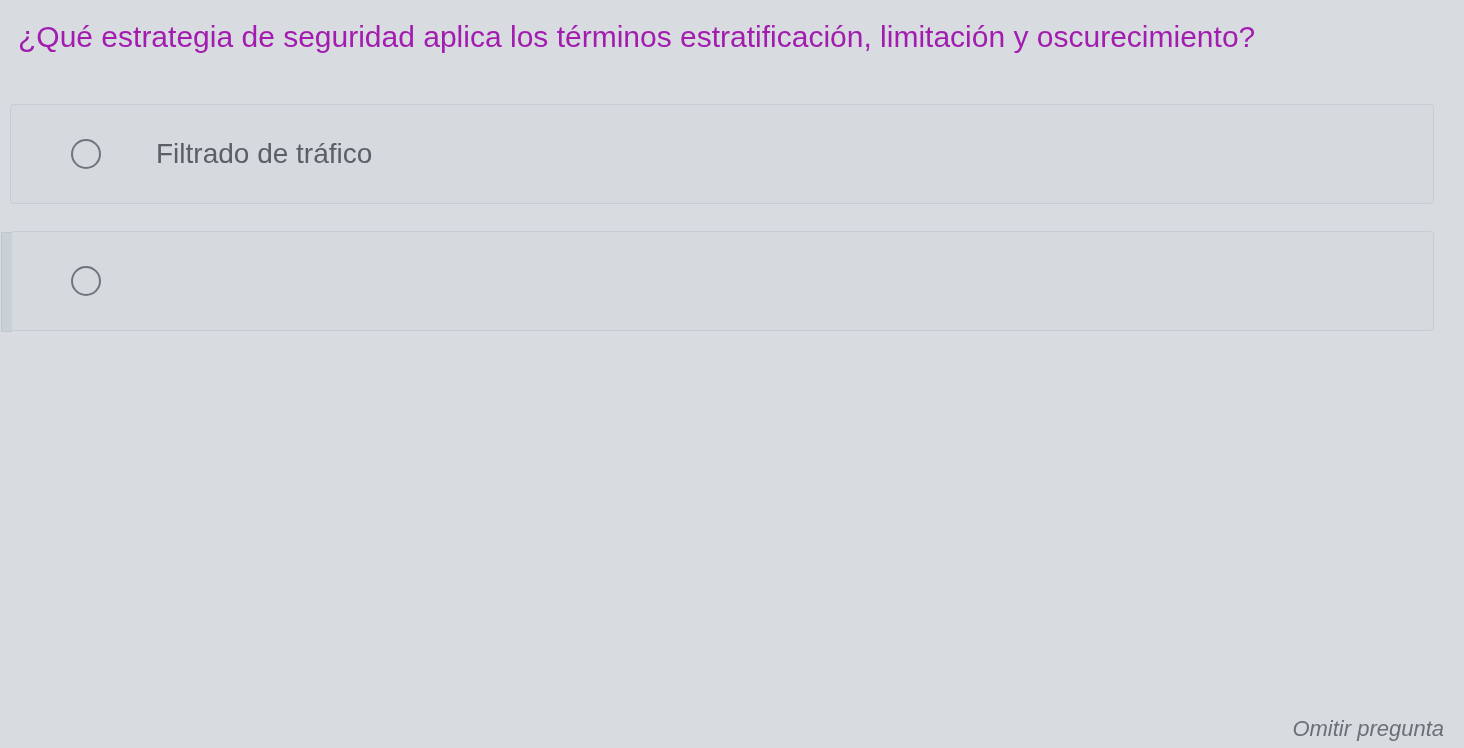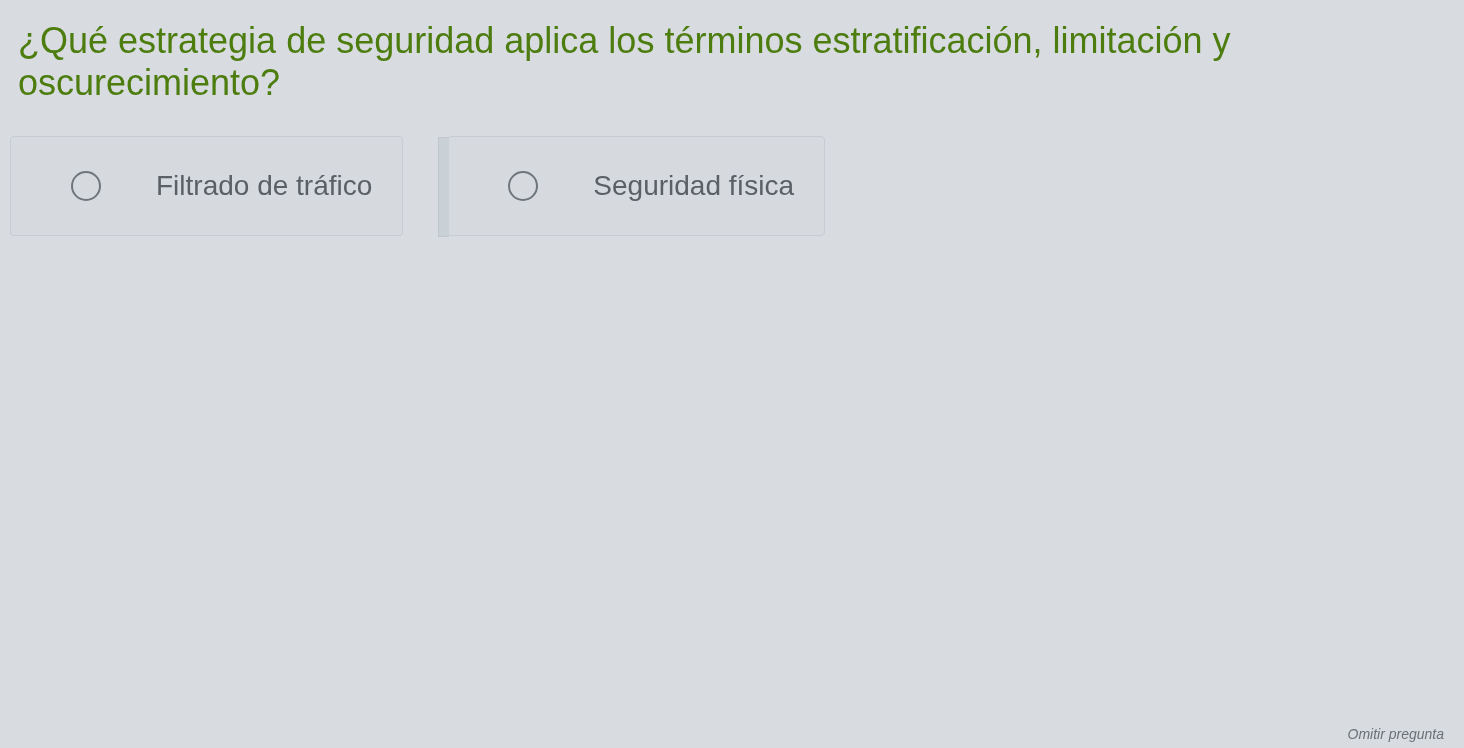--- a/index.html
+++ b/index.html
@@ -10,30 +10,30 @@
     body {
       font-family: Arial, Helvetica, sans-serif;
       background: #d8dce0;
       width: 1464px;
       height: 748px;
       padding: 20px 10px 10px 10px;
       color: #4a5055;
       overflow: hidden;
     }
     .question-text {
-      font-size: 36px;
+      font-size: 30px;
       font-weight: 500;
-      color: #4d7c0f;
-      margin-bottom: 32px;
+      color: #a21caf;
+      margin-bottom: 50px;
       padding-left: 8px;
     }
     .options {
       display: flex;
-      flex-direction: row;
-      gap: 44px;
+      flex-direction: column;
+      gap: 27px;
       padding-right: 20px;
     }
     .option {
       display: flex;
       align-items: center;
       background: #d6dadf;
       border: 1px solid #c6ccd2;
       border-radius: 4px;
       padding: 28px 30px 28px 60px;
       cursor: pointer;
@@ -63,34 +63,33 @@
       background: transparent;
     }
     .option-label {
       font-size: 28px;
       color: #5a6066;
     }
     .footer {
       position: absolute;
       bottom: 6px;
       right: 20px;
-      font-size: 14px;
+      font-size: 22px;
       color: #6a7075;
       font-style: italic;
     }
   </style>
 </head>
 <body>
 
 <div class="question-text">¿Qué estrategia de seguridad aplica los términos estratificación, limitación y oscurecimiento?</div>
 
 <div class="options">
   <div class="option">
     <span class="radio"></span>
     <span class="option-label">Filtrado de tráfico</span>
   </div>
   <div class="option">
     <span class="radio"></span>
-    <span class="option-label">Seguridad física</span>
   </div>
 </div>
 
 <div class="footer">Omitir pregunta</div>
 
 </body></html>

